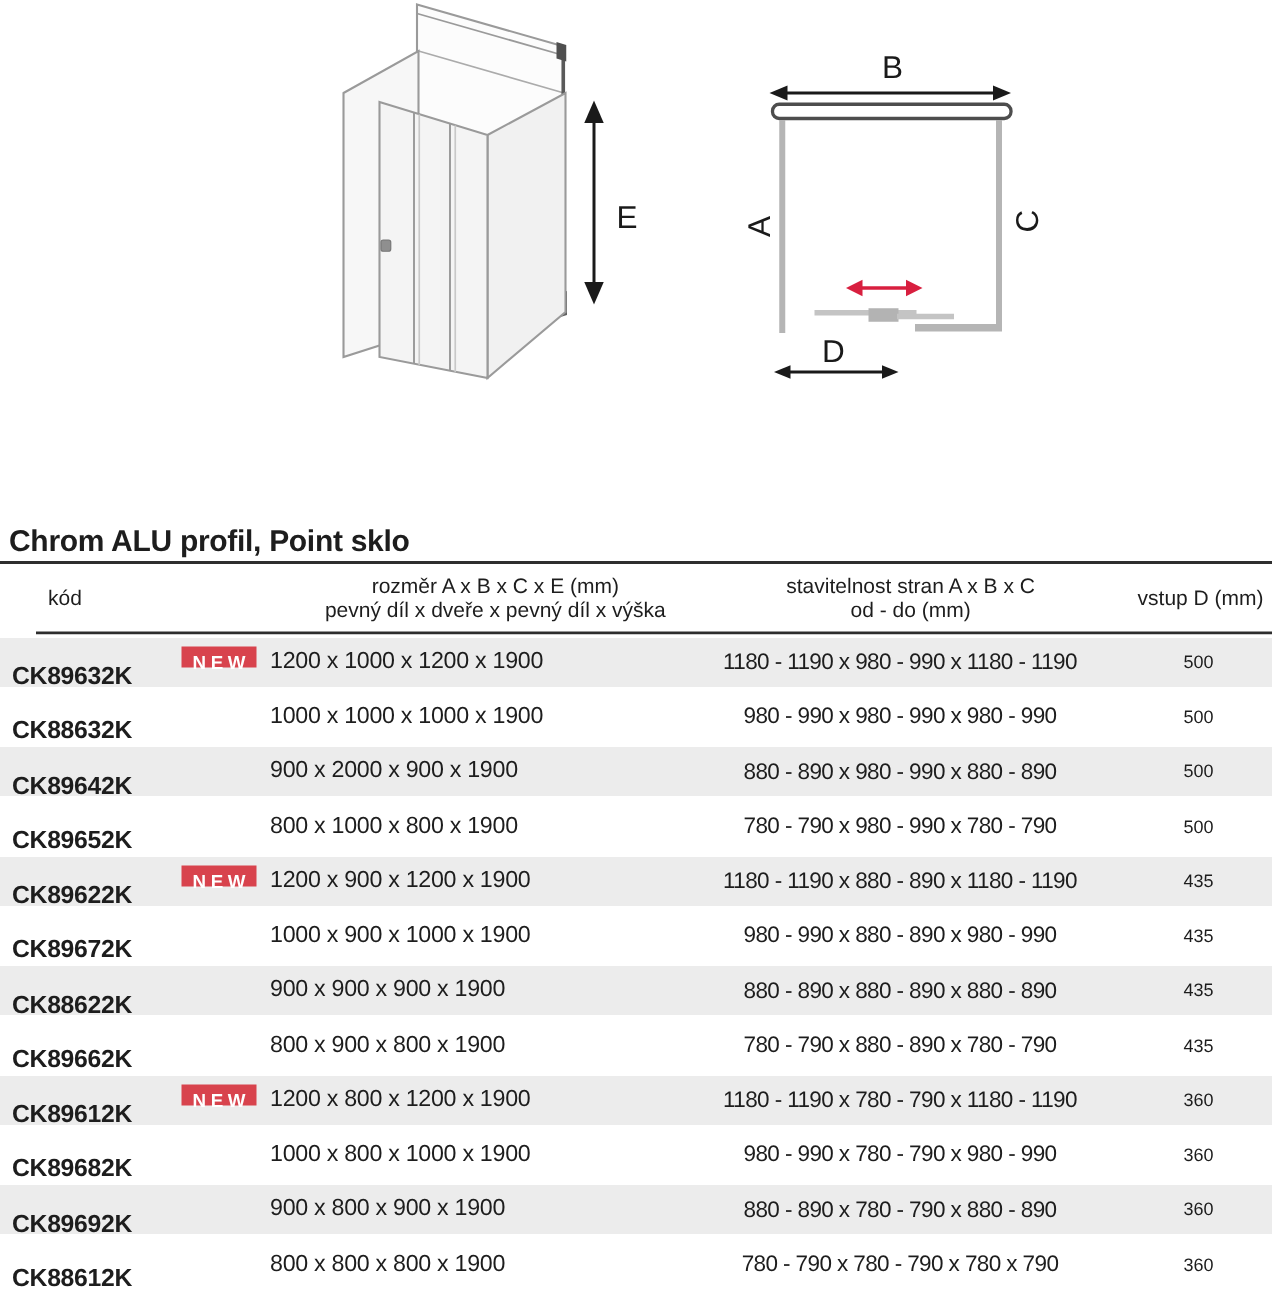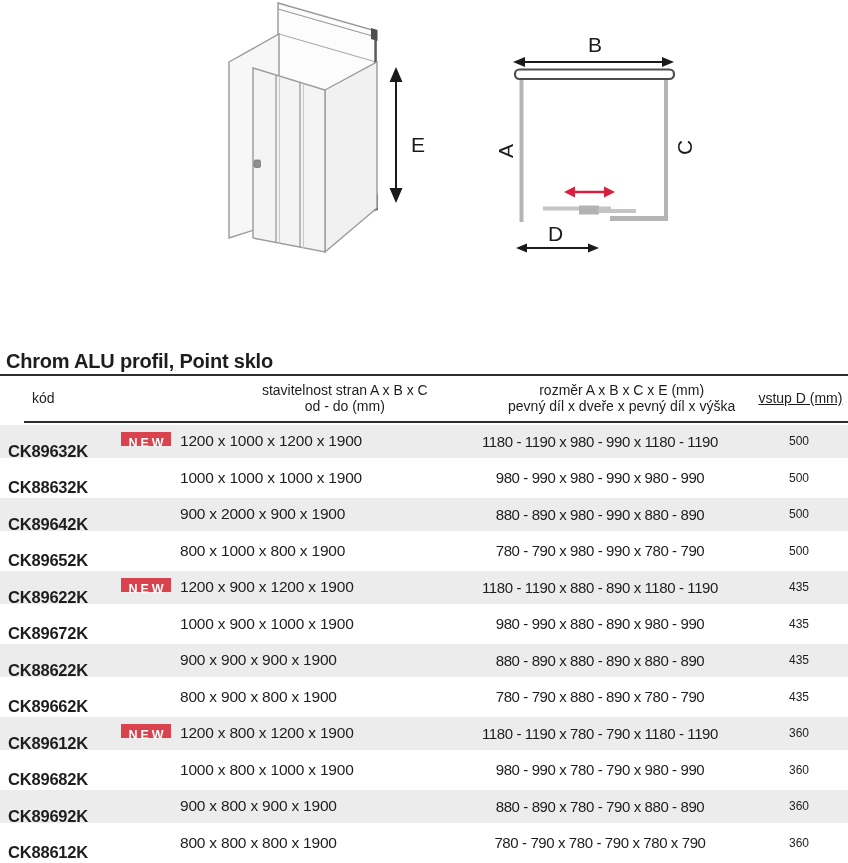--- a/index.html
+++ b/index.html
@@ -29,21 +29,21 @@
   }
   .thead {
     display: flex; align-items: center; height: 47px;
     border-bottom: 2.5px solid var(--rule);
     font-size: 14px; line-height: 15.5px; margin-left: 24px;
   }
   .th { text-align: center; }
   .th-code  { width: 180px; padding-left: 8px; text-align: left; }
   .th-dims  { width: 270px; }
   .th-adj   { width: 300px; }
-  .th-entry { width: 98px; text-decoration: underline;  }
+  .th-entry { width: 98px;  }
   .trow { display: flex; align-items: center; height: 36.5px; font-size: 15.5px; }
   .trow.stripe {
     background: linear-gradient(to bottom,
       #fff 0, #fff 2px,
       var(--stripe) 2px, var(--stripe) calc(100% - 2px),
       #fff calc(100% - 2px), #fff 100%);
   }
   .c-code  { width: 118px; padding-left: 8px; font-weight: bold; font-size: 16.5px; letter-spacing: -0.2px; margin-top: 20px; }
   .c-new   { width: 62px; }
   .c-dims  { width: 270px; text-align: left; letter-spacing: -0.2px; }
@@ -135,28 +135,28 @@
       <polygon class="head-dark" points="599,248 588,243.5 588,252.5"></polygon>
     </g>
   </g>
 </svg>
 
 <h1 class="page-title">Chrom ALU profil, Point sklo</h1>
 
 <div class="spec-table">
   <div class="thead">
     <div class="th th-code">kód</div>
+    <div class="th th-dims">
+      <div>rozměr A x B x C x E (mm)</div>
+      <div>pevný díl x dveře x pevný díl x výška</div>
+    </div>
     <div class="th th-adj">
       <div>stavitelnost stran A x B x C</div>
       <div>od - do (mm)</div>
     </div>
-    <div class="th th-dims">
-      <div>rozměr A x B x C x E (mm)</div>
-      <div>pevný díl x dveře x pevný díl x výška</div>
-    </div>
     <div class="th th-entry">vstup D (mm)</div>
   </div>
   <div>
   <div class="trow stripe">
     <div class="c-code">CK89632K</div>
     <div class="c-new">
       <span class="badge-new">NEW</span>
     </div>
     <div class="c-dims">1200 x 1000 x 1200 x 1900</div>
     <div class="c-adj">1180 - 1190 x 980 - 990 x 1180 - 1190</div>

